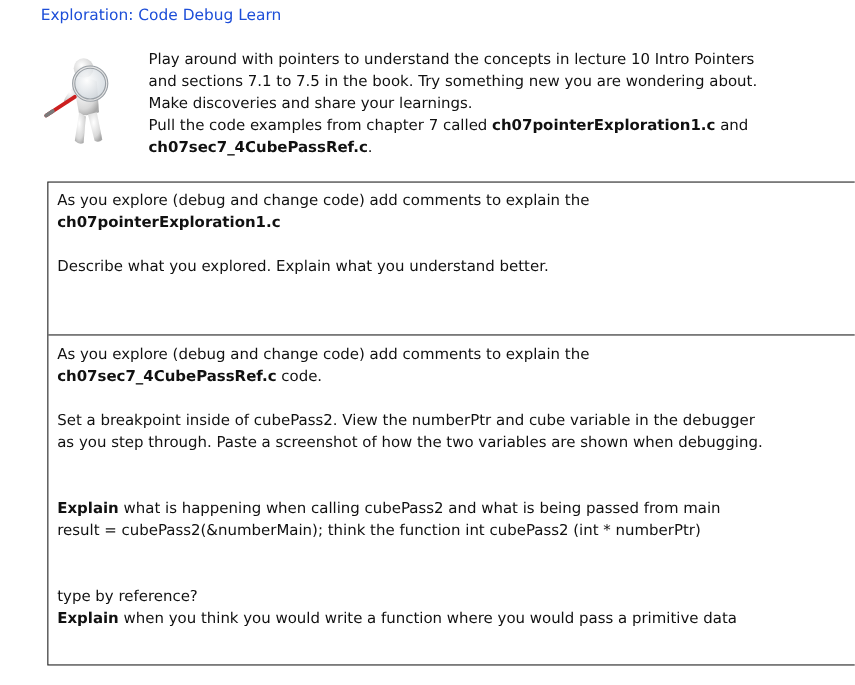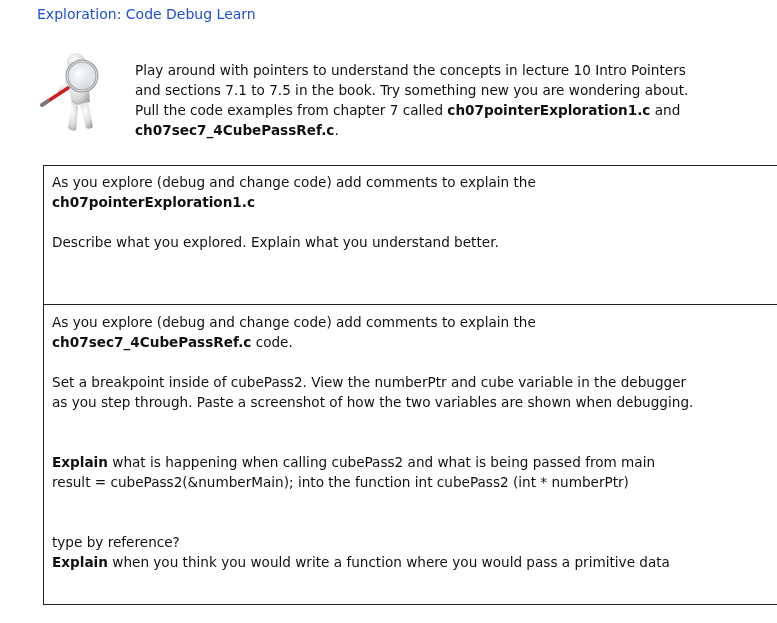--- a/index.html
+++ b/index.html
@@ -26,21 +26,21 @@
     .intro-figure {
       position: absolute;
       left: 38px;
       top: 50px;
       width: 76px;
       height: 85px;
     }
     .intro-text {
       position: absolute;
       left: 135px;
-      top: 60px;
+      top: 44px;
       width: 620px;
       font-size: 13.6px;
       line-height: 20px;
       color: #111;
     }
     .intro-text p { margin: 0; }
     .bold { font-weight: bold; }
     .italic { }
 
     .box {
@@ -107,37 +107,38 @@
     <line x1="4" y1="55" x2="10" y2="51" stroke="#7a7a7a" stroke-width="3.5" stroke-linecap="round"></line>
 
     <circle cx="44" cy="26" r="15" fill="url(#lens)" stroke="#9aa0a6" stroke-width="3"></circle>
     <circle cx="44" cy="26" r="15" fill="none" stroke="#e6e6e6" stroke-width="1"></circle>
   </svg>
 </div>
 
 <div class="intro-text">
   <p>Play around with pointers to understand the concepts in lecture 10 Intro Pointers</p>
   <p>and sections 7.1 to 7.5 in the book. Try something new you are wondering about.</p>
+  <p>Make discoveries and share your learnings.</p>
   <p><span>Pull the code examples from chapter 7 called </span><span class="bold">ch07pointerExploration1.c</span><span> and</span></p>
   <p><span class="bold">ch07sec7_4CubePassRef.c</span><span>.</span></p>
 </div>
 
 <div class="box">
   <div class="section section-1">
     <p>As you explore (debug and change code) add comments to explain the</p>
     <p class="bold">ch07pointerExploration1.c</p>
     <div class="gap"></div>
     <p>Describe what you explored. Explain what you understand better.</p>
   </div>
   <div class="section section-2">
     <p>As you explore (debug and change code) add comments to explain the</p>
     <p><span class="bold">ch07sec7_4CubePassRef.c</span><span> code.</span></p>
     <div class="gap"></div>
     <p>Set a breakpoint inside of cubePass2. View the  numberPtr and cube variable in the debugger</p>
     <p>as you step through. Paste a screenshot of how the two variables are shown when debugging.</p>
     <div class="gap-lg"></div>
     <p><span class="bold">Explain</span><span> what is happening when calling cubePass2 and what is being passed from main</span></p>
-    <p><span class="italic">result = cubePass2(&amp;numberMain);</span><span> into the </span><span class="italic">function int cubePass2 (int * numberPtr)</span></p>
+    <p><span class="italic">result = cubePass2(&amp;numberMain);</span><span> think the </span><span class="italic">function int cubePass2 (int * numberPtr)</span></p>
     <div class="gap-lg"></div>
     <p>type by reference?</p>
     <p><span class="bold">Explain</span><span> when you think you would write a function where you would pass a primitive data</span></p>
   </div>
 </div>
 
 </body></html>

